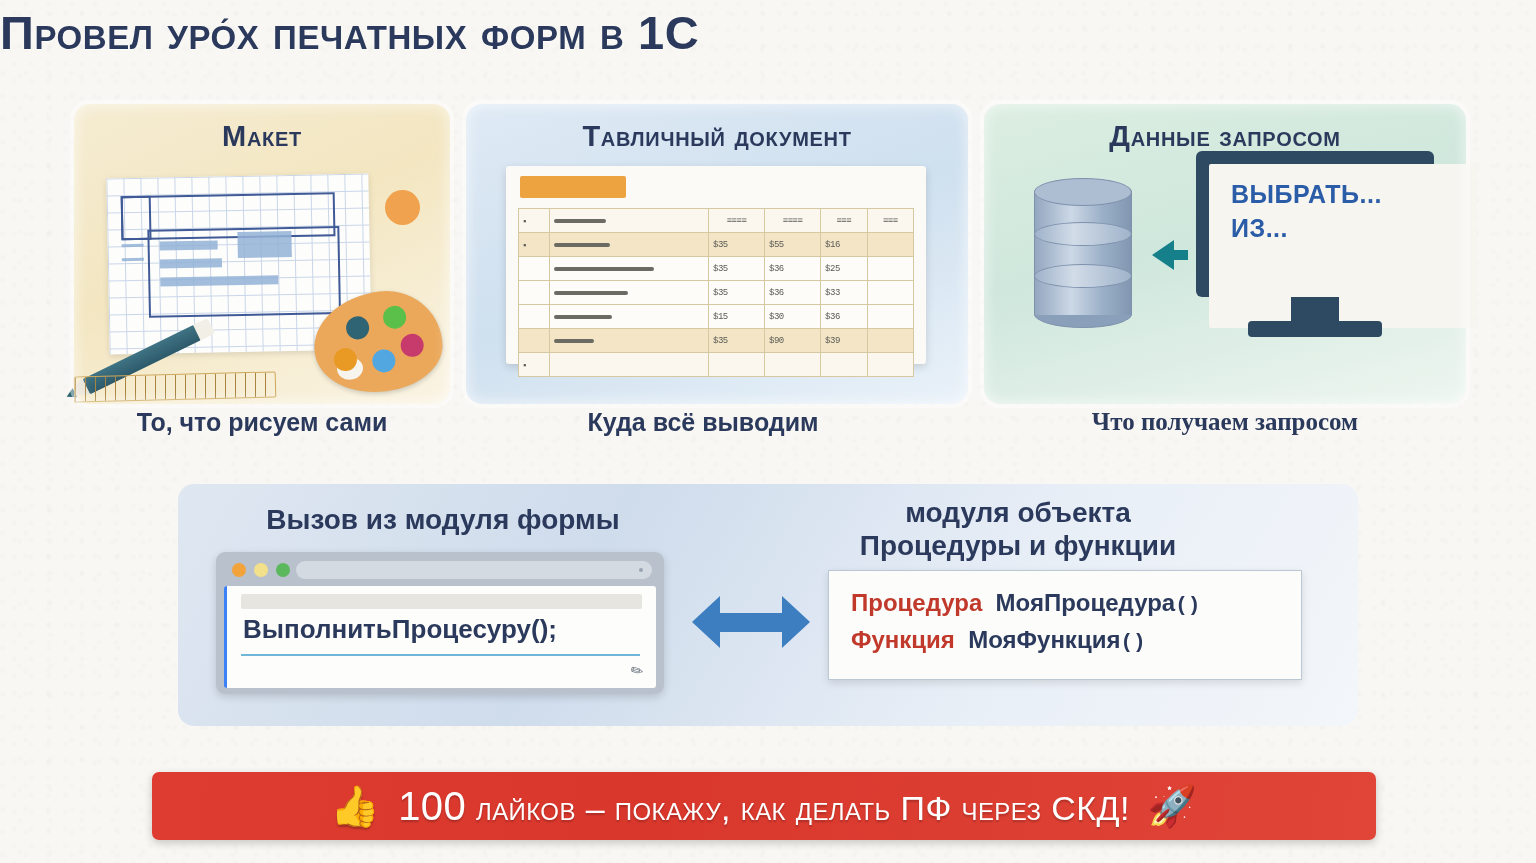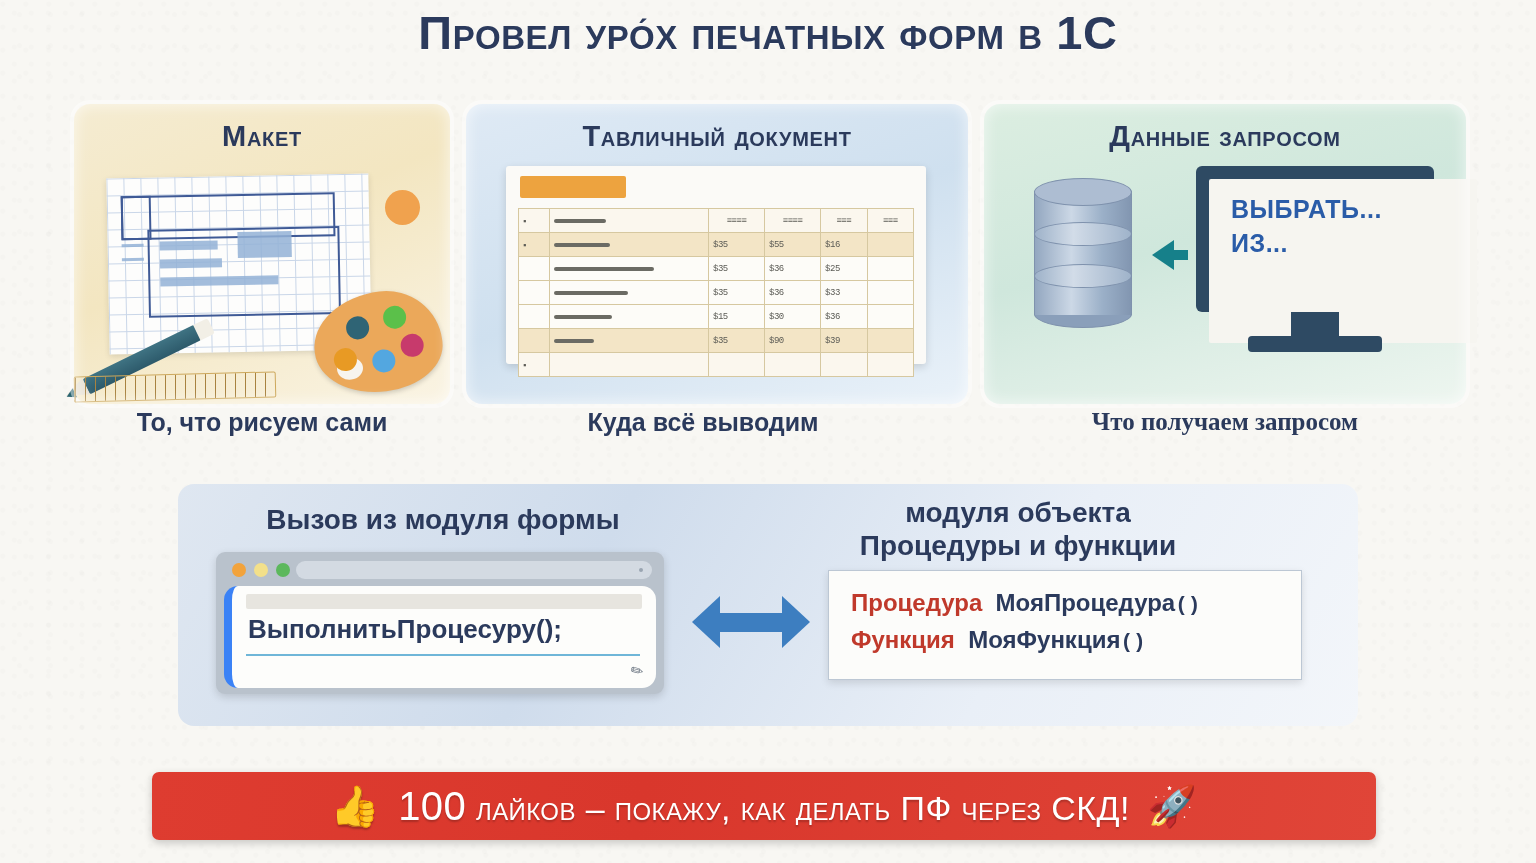--- a/index.html
+++ b/index.html
@@ -15,21 +15,21 @@
     background:
       radial-gradient(circle at 12% 18%, rgba(0,0,0,.012) 0 2px, transparent 3px),
       radial-gradient(circle at 63% 47%, rgba(0,0,0,.012) 0 2px, transparent 3px),
       radial-gradient(circle at 84% 77%, rgba(0,0,0,.012) 0 2px, transparent 3px);
     background-size:23px 23px,31px 31px,17px 17px;
   }
 
   
   .title{
     position:absolute;left:0;right:0;top:8px;
-    text-align:center;
+    text-align:left;
     font-size:47px;line-height:1.06;
     font-weight:bold;
     color:#2b3a5c;
     letter-spacing:.6px;
     font-variant:small-caps;
     text-shadow:0 1px 0 rgba(255,255,255,.7);
   }
 
   
   .cards{position:absolute;top:104px;left:74px;width:1392px;height:300px;}
@@ -129,21 +129,21 @@
   .db{position:absolute;left:50px;top:74px;width:96px;height:150px;}
   .db .top{position:absolute;left:0;top:0;width:96px;height:26px;border-radius:50%;background:#adbdd2;border:1px solid #7f92ad;}
   .db .body{position:absolute;left:0;top:13px;width:96px;height:124px;background:linear-gradient(to right,#93a7c0 0%,#ccd8e6 38%,#9bb0c8 70%,#8296b1 100%);border-left:1px solid #7f92ad;border-right:1px solid #7f92ad;}
   .db .ring{position:absolute;left:0;width:96px;height:22px;border-radius:50%;border:1px solid #7f92ad;background:linear-gradient(to right,#9eb2c9,#d2dce8 40%,#9fb3ca);}
   .db .base{position:absolute;left:0;bottom:0;width:96px;height:26px;border-radius:50%;background:#8a9fba;border:1px solid #7f92ad;}
   .arrow-left{
     position:absolute;left:168px;top:136px;width:0;height:0;
     border-top:15px solid transparent;border-bottom:15px solid transparent;border-right:22px solid #16808a;
   }
   .arrow-left .tail{position:absolute;left:22px;top:-5px;width:14px;height:10px;background:#16808a;}
-  .monitor{position:absolute;left:212px;top:62px;width:286px;height:190px;padding-left:8px;}
+  .monitor{position:absolute;left:212px;top:47px;width:286px;height:190px;padding-left:8px;}
   .monitor .bez{position:absolute;left:0;top:0;width:238px;height:146px;background:#2e4a63;border-radius:6px;}
   .monitor .scr{position:absolute;left:13px;top:13px;right:13px;bottom:13px;background:#f6f5f0;border-radius:2px;padding:14px 0 0 22px;box-sizing:border-box;}
   .monitor .scr div{font-size:25px;font-weight:bold;color:#2a5ca8;font-variant:small-caps;letter-spacing:.5px;line-height:1.35;}
   .monitor .neck{position:absolute;left:95px;top:146px;width:48px;height:26px;background:#2e4a63;}
   .monitor .foot{position:absolute;left:52px;top:170px;width:134px;height:16px;background:#2e4a63;border-radius:4px;}
 
   
   .bottom{
     position:absolute;left:178px;top:484px;width:1180px;height:242px;
     border-radius:16px;
@@ -154,22 +154,22 @@
   .b-h2{left:560px;top:12px;width:560px;font-size:28px;line-height:1.18;}
 
   .browser{
     position:absolute;left:38px;top:68px;width:448px;height:142px;
     background:#b9c2cc;border-radius:9px;box-shadow:0 3px 9px rgba(0,0,0,.15);
   }
   .browser .tl{position:absolute;top:11px;width:14px;height:14px;border-radius:50%;}
   .browser .addr{position:absolute;left:80px;top:9px;right:12px;height:18px;border-radius:9px;background:#d3dae2;}
   .browser .addr .dotx{position:absolute;right:9px;top:7px;width:4px;height:4px;border-radius:50%;background:#9aa5b1;}
   .browser .pane{
-    position:absolute;left:8px;top:34px;right:8px;bottom:6px;background:#fdfdfb;border-radius:14px;
-    border-left:8px solid #3b82f6;
+    position:absolute;left:8px;top:34px;right:8px;bottom:6px;background:#fdfdfb;border-radius:3px;
+    border-left:3px solid #3b82f6;
   }
   .browser .ghost{position:absolute;left:14px;top:8px;right:14px;height:15px;background:#e7e5df;border-radius:2px;}
   .code-line{
     position:absolute;left:16px;top:28px;font-size:26px;font-weight:bold;color:#2b3a5c;
   }
   .underline{position:absolute;left:14px;top:68px;right:16px;height:2px;background:#6fb6d8;}
   .pen-glyph{position:absolute;right:12px;bottom:8px;font-size:15px;color:#6a7480;transform:rotate(-30deg);}
 
   .dbl-arrow{position:absolute;left:514px;top:112px;width:118px;height:52px;}
   .dbl-arrow .shaft{position:absolute;left:26px;top:17px;width:66px;height:19px;background:#3d7ec0;}

